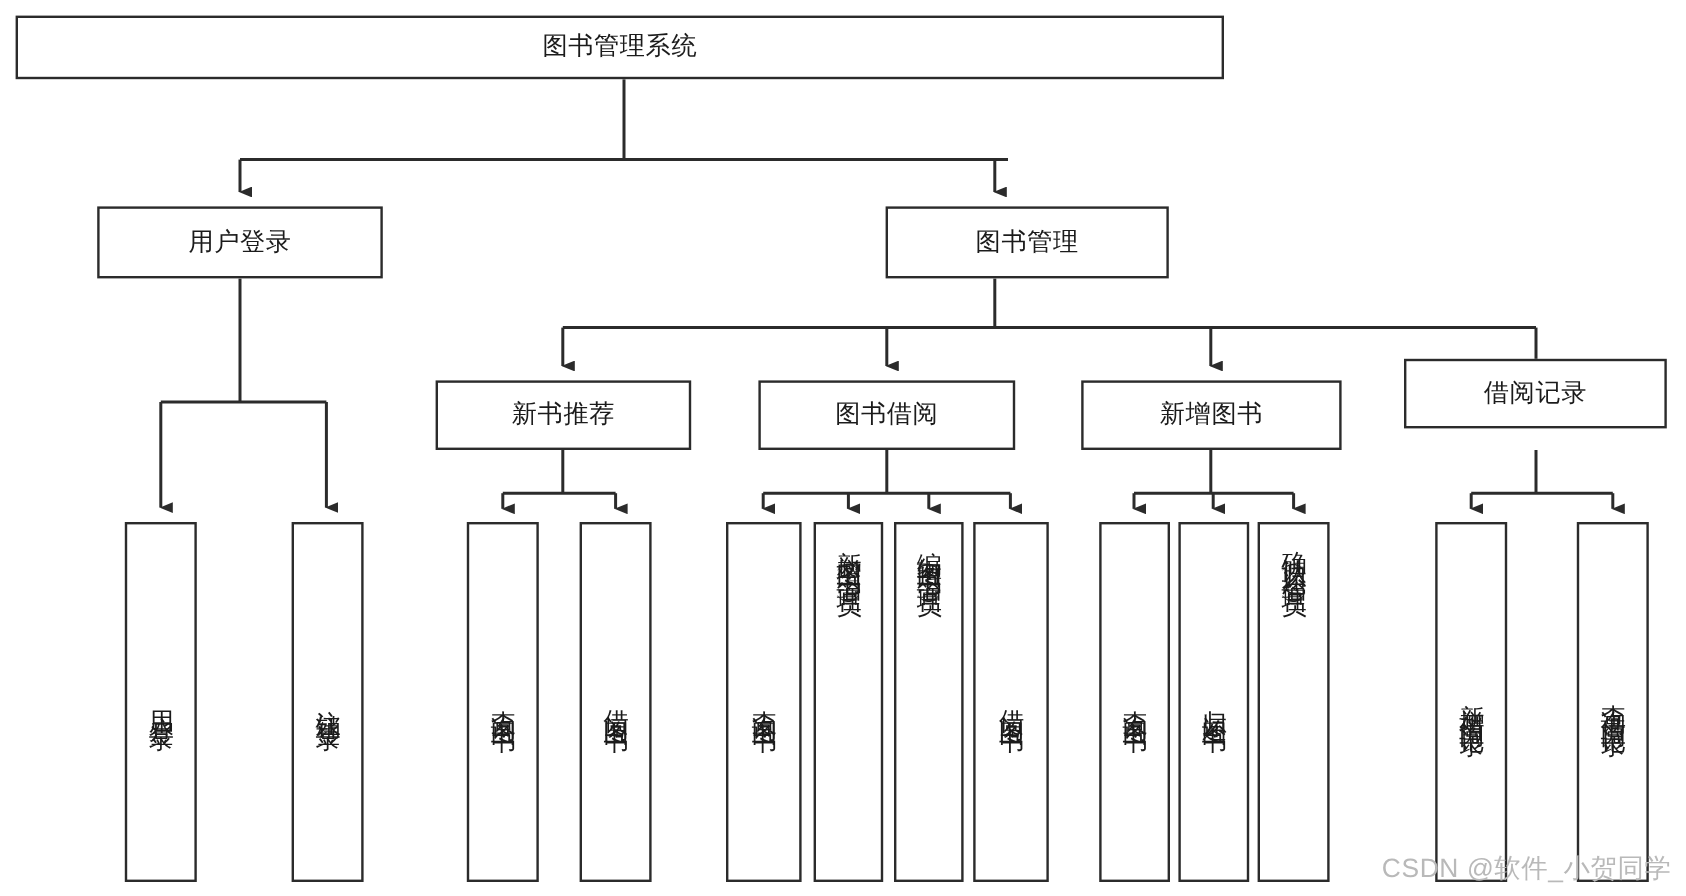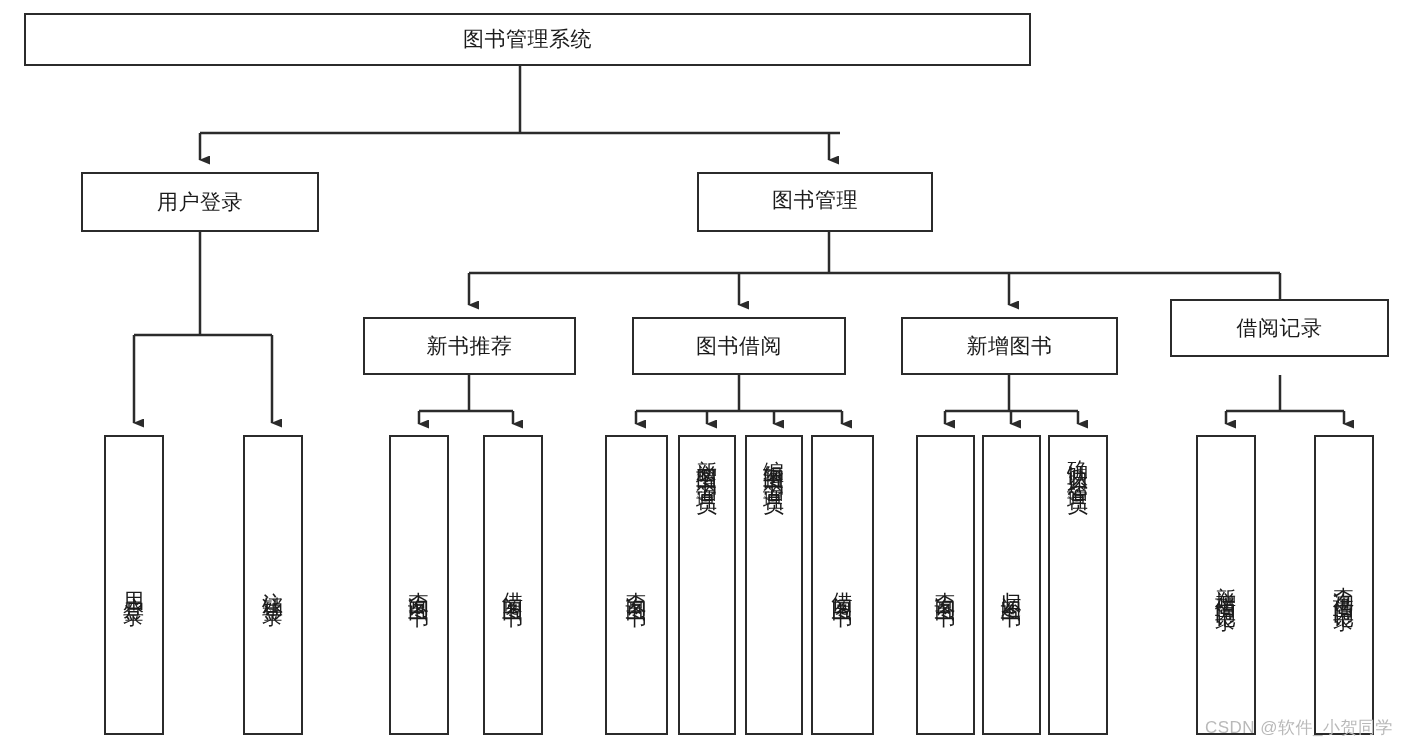--- a/index.html
+++ b/index.html
@@ -62,21 +62,21 @@
     line-height: 1;
   }
   .node.vertical.centered {
     align-items: center;
     padding-top: 0;
   }
   .watermark {
     position: absolute;
     right: 12px;
     bottom: 8px;
-    font-size: 17px;
+    font-size: 22px;
     color: #b9b9b9;
     white-space: nowrap;
     letter-spacing: 0.5px;
   }
 </style>
 </head>
 <body>
 
 <div id="diagram-root">
 
@@ -123,28 +123,28 @@
       <path d="M 1011,411 L 1011,424" marker-end="url(#arrowhead)"></path>
       <path d="M 1078,411 L 1078,424" marker-end="url(#arrowhead)"></path>
 
       <path d="M 1280,375 L 1280,411"></path>
       <path d="M 1226,411 L 1344,411"></path>
       <path d="M 1226,411 L 1226,424" marker-end="url(#arrowhead)"></path>
       <path d="M 1344,411 L 1344,424" marker-end="url(#arrowhead)"></path>
     </g>
   </svg>
 
-  <div class="node horizontal" style="left: 24px; top: 13px; width: 1007px; height: 53px; border-color: rgb(43, 43, 43); background: rgb(255, 255, 255); color: rgb(27, 27, 27);">
+  <div class="node horizontal" style="left: 13px; top: 13px; width: 1007px; height: 53px; border-color: rgb(43, 43, 43); background: rgb(255, 255, 255); color: rgb(27, 27, 27);">
     <span class="label">图书管理系统</span>
   </div>
 
   <div class="node horizontal" style="left: 81px; top: 172px; width: 238px; height: 60px; border-color: rgb(43, 43, 43); background: rgb(255, 255, 255); color: rgb(27, 27, 27);">
     <span class="label">用户登录</span>
   </div>
-  <div class="node horizontal" style="left: 697px; top: 172px; width: 236px; height: 60px; border-color: rgb(43, 43, 43); background: rgb(255, 255, 255); color: rgb(27, 27, 27); font-family: Liberation Mono, monospace;">
+  <div class="node horizontal" style="left: 738px; top: 172px; width: 236px; height: 60px; border-color: rgb(43, 43, 43); background: rgb(255, 255, 255); color: rgb(27, 27, 27);">
     <span class="label">图书管理</span>
   </div>
 
   <div class="node horizontal" style="left: 363px; top: 317px; width: 213px; height: 58px; border-color: rgb(43, 43, 43); background: rgb(255, 255, 255); color: rgb(27, 27, 27);">
     <span class="label">新书推荐</span>
   </div>
   <div class="node horizontal" style="left: 632px; top: 317px; width: 214px; height: 58px; border-color: rgb(43, 43, 43); background: rgb(255, 255, 255); color: rgb(27, 27, 27);">
     <span class="label">图书借阅</span>
   </div>
   <div class="node horizontal" style="left: 901px; top: 317px; width: 217px; height: 58px; border-color: rgb(43, 43, 43); background: rgb(255, 255, 255); color: rgb(27, 27, 27);">

